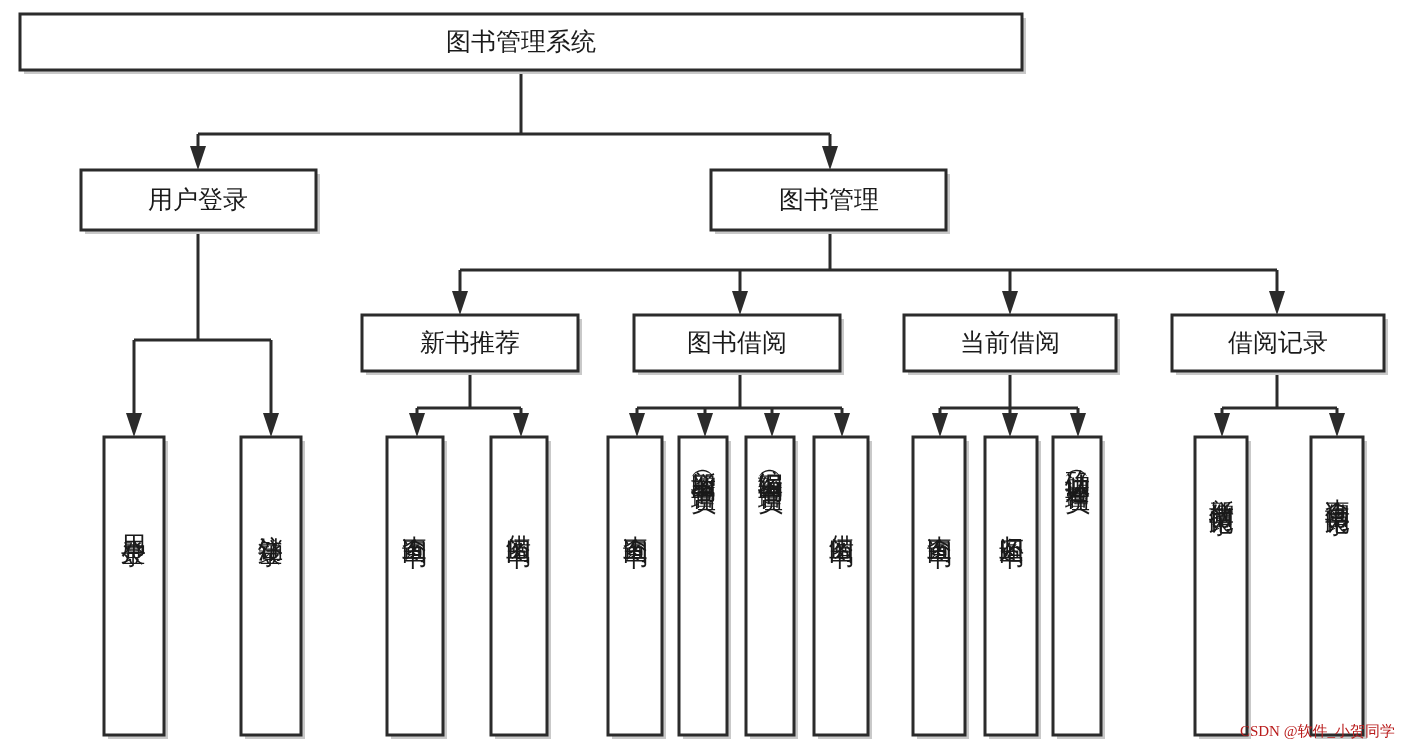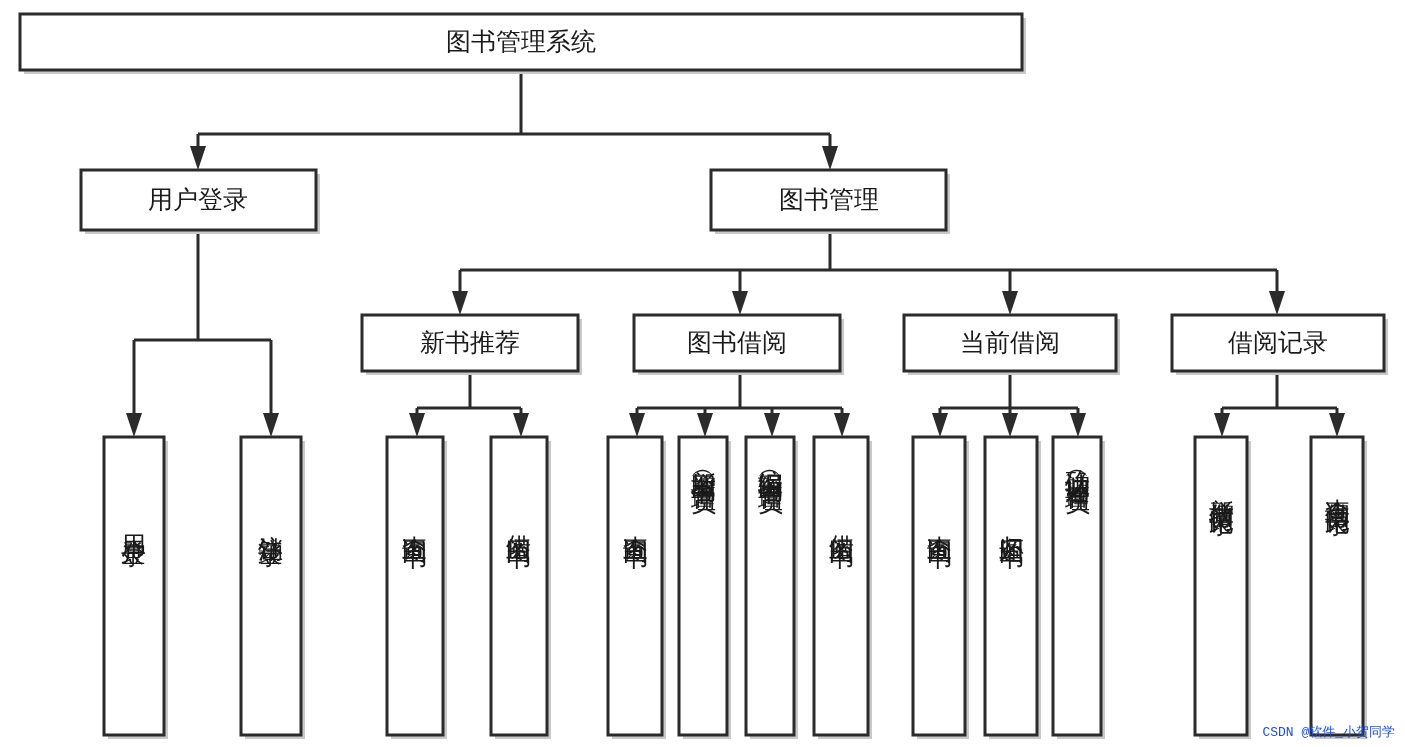--- a/index.html
+++ b/index.html
@@ -51,23 +51,23 @@
     font-size: 25px;
     fill: #1a1a1a;
     writing-mode: vertical-rl;
     text-orientation: upright;
     letter-spacing: 3px;
   }
   .watermark {
     position: absolute;
     right: 10px;
     bottom: 6px;
-    font-family: Liberation Mono, monospace;
-    font-size: 13px;
-    color: #1d4ed8;
+    font-family: Liberation Serif, serif;
+    font-size: 15px;
+    color: #b91c1c;
     white-space: nowrap;
     user-select: none;
   }
 </style>
 </head>
 <body>
 
 <svg id="diagram" viewBox="0 0 1405 747" xmlns="http://www.w3.org/2000/svg">
 
   <g>

